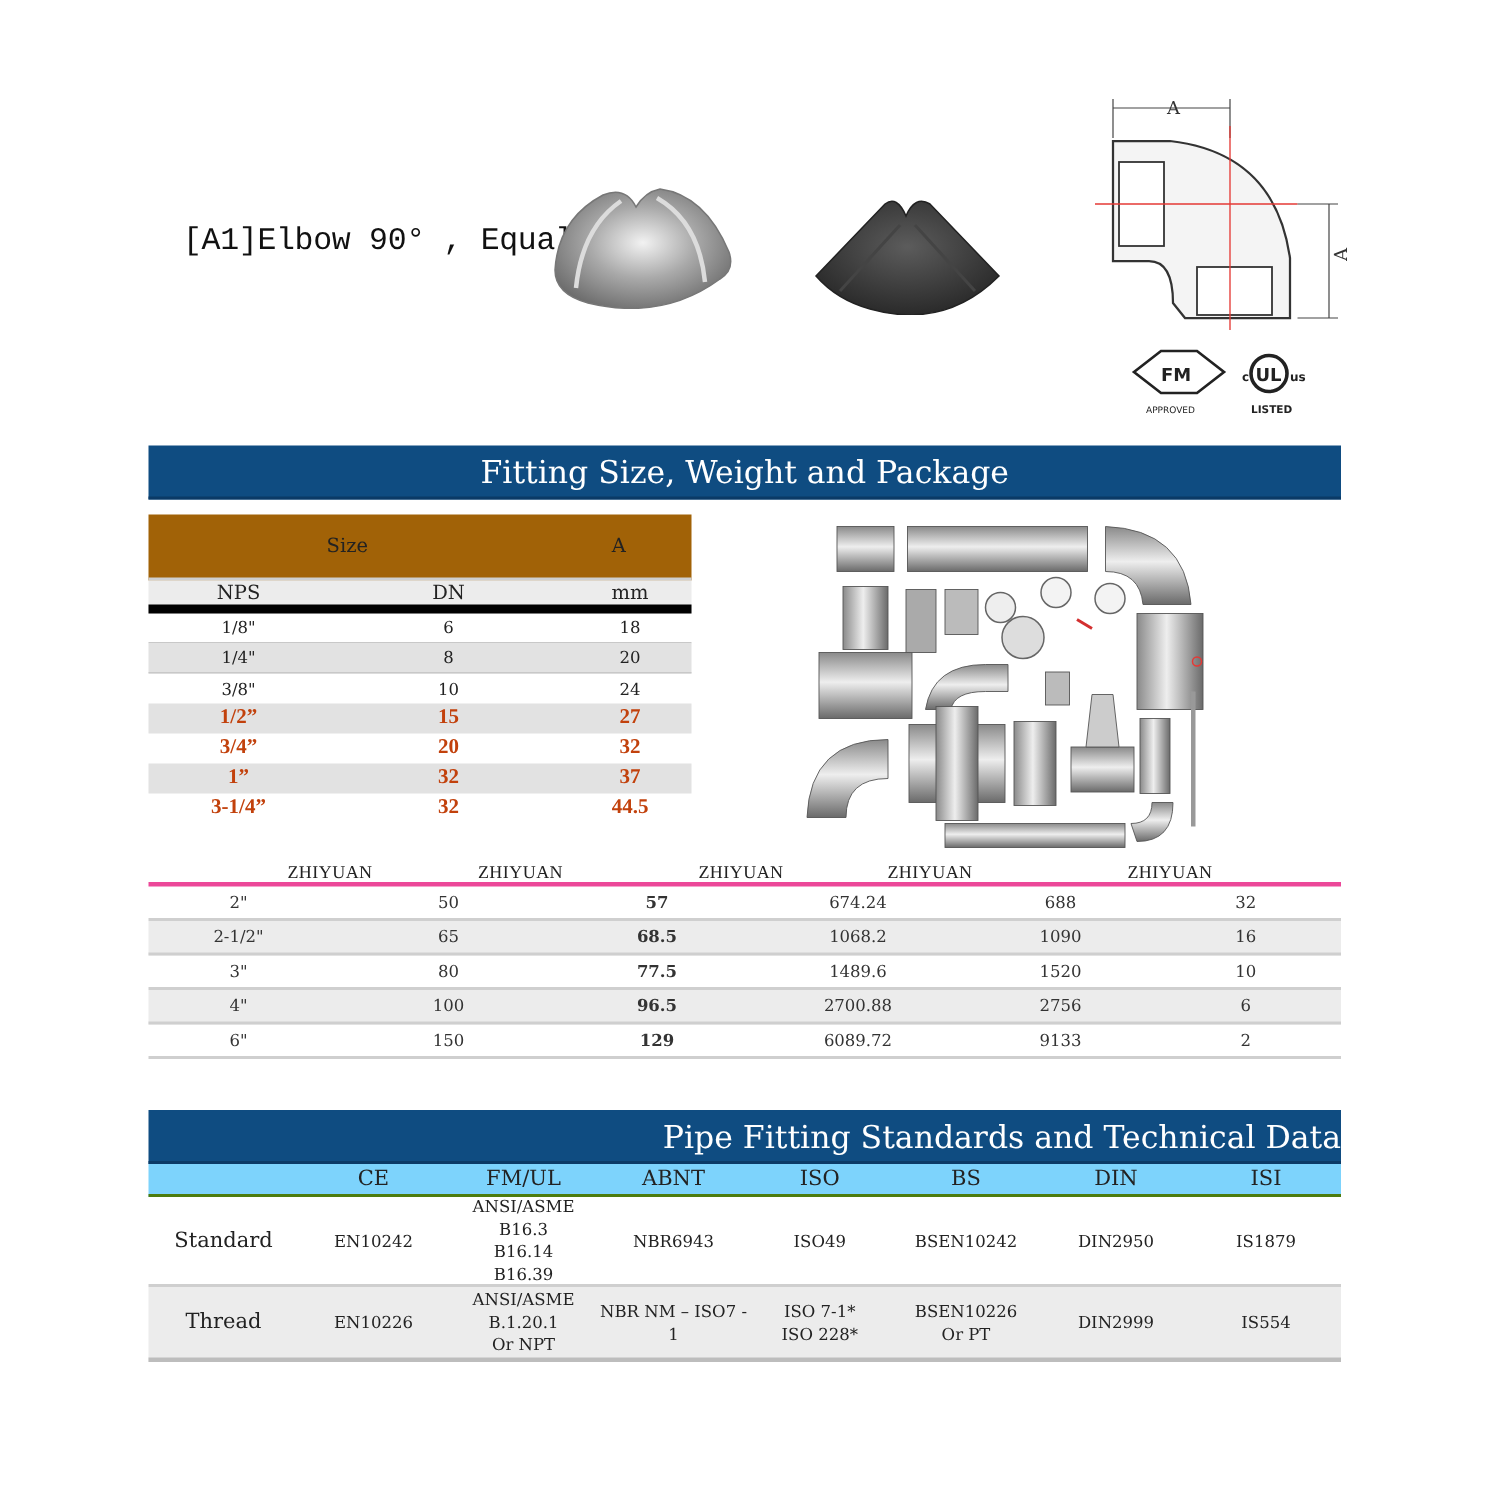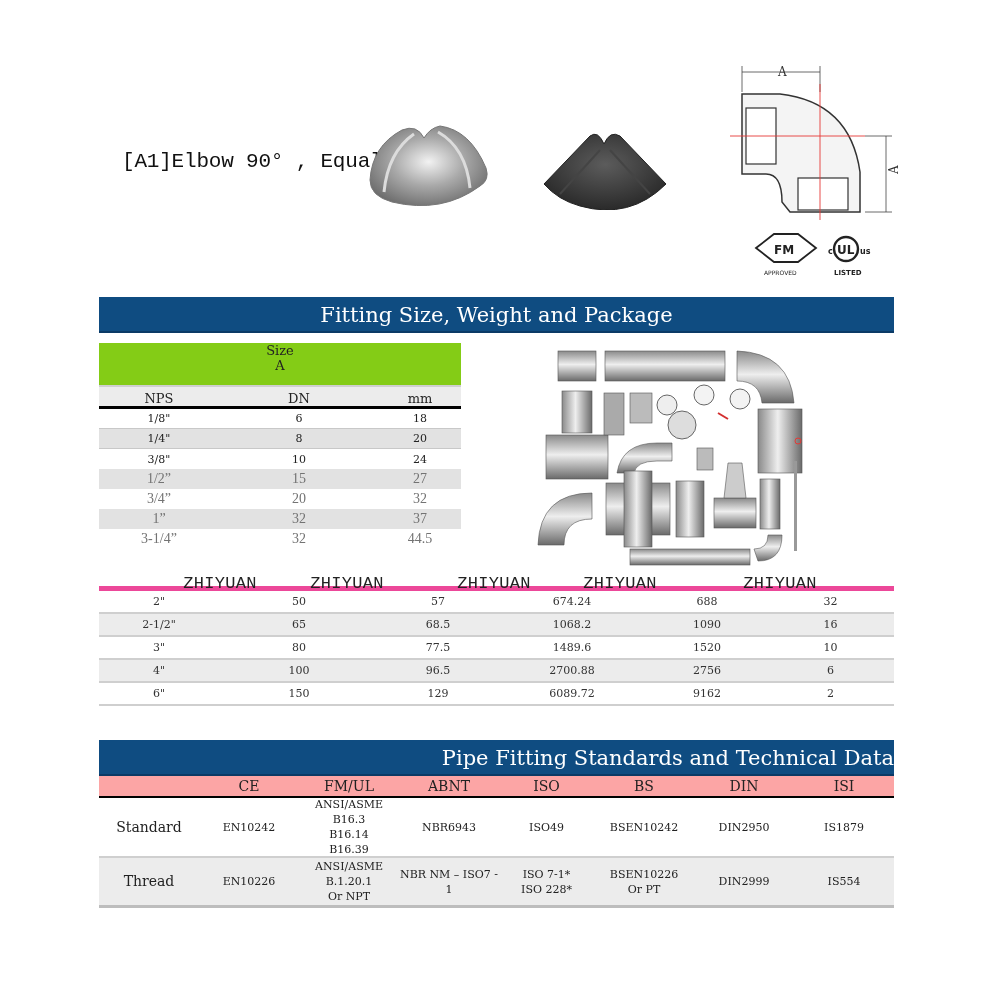--- a/index.html
+++ b/index.html
@@ -16,49 +16,49 @@
 
   .drawing { left: 720px; top: 62px; width: 190px; height: 230px; }
   .drawing svg { width: 100%; height: 100%; }
 
   
   .banner { left: 99px; width: 795px; height: 36px; background: #0f4c81; color: #fff; text-align: center; font-family: "DejaVu Serif", serif; font-size: 21px; line-height: 36px; font-weight: normal; border-bottom: 2px solid #0b3a66; }
 
   
   .t1 { left: 99px; top: 343px; width: 362px; font-family: "DejaVu Serif", serif; }
   .t1 .row { display: flex; align-items: center; height: 20px; font-size: 11px; border-bottom: 1px solid #c8c8c8; }
-  .t1 .row.size { height: 44px; background: #84cc16; font-size: 13px; border-bottom: 2px solid #cfcfcf; flex-direction: column; }
-  .t1 .row.hdr { height: 22px; background: #ececec; font-size: 13px; border-bottom: 3px solid #000000; align-items: flex-end; }
+  .t1 .row.size { height: 44px; background: #a16207; font-size: 13px; border-bottom: 2px solid #cfcfcf; }
+  .t1 .row.hdr { height: 22px; background: #ececec; font-size: 13px; border-bottom: 6px solid #000000; align-items: flex-end; }
   .t1 .row.shade { background: #e2e2e2; }
-  .t1 .row.bold { font-family: "Liberation Serif", serif; font-size: 14px; font-weight: normal; color: #737373; border-bottom: none; height: 20px; }
+  .t1 .row.bold { font-family: "Liberation Serif", serif; font-size: 14px; font-weight: bold; color: #c2410c; border-bottom: none; height: 20px; }
   .t1 .c1 { width: 120px; text-align: center; }
   .t1 .c2 { width: 160px; text-align: center; }
   .t1 .c3 { width: 82px; text-align: center; }
   .t1 .size .sz { width: 265px; text-align: center; }
   .t1 .size .a { width: 97px; text-align: center; }
 
   .pipes { left: 532px; top: 343px; width: 290px; height: 232px; }
   .pipes svg { width: 100%; height: 100%; }
 
   
-  .zrow { left: 99px; top: 573px; width: 795px; height: 18px; border-bottom: 5px solid #ec4899; font-family: Liberation Mono, monospace; font-size: 17px; }
+  .zrow { left: 99px; top: 573px; width: 795px; height: 18px; border-bottom: 3px solid #ec4899; font-family: Liberation Serif, serif; font-size: 12px; }
   .zrow span { position: absolute; top: 1px; transform: translateX(-50%); letter-spacing: 0.3px; }
 
   
   .t2 { left: 99px; top: 591px; width: 795px; }
   .t2 .row { display: flex; height: 23px; align-items: center; font-size: 11px; color: #333; border-bottom: 2px solid #cfcfcf; }
   .t2 .row.shade { background: #ececec; }
   .t2 .row span { text-align: center; }
-  .t2 .w1 { width: 120px; } .t2 .w2 { width: 160px; } .t2 .w3 { width: 118px; }
+  .t2 .w1 { width: 120px; } .t2 .w2 { width: 160px; } .t2 .w3 { width: 118px; font-weight: bold; }
   .t2 .w4 { width: 150px; } .t2 .w5 { width: 120px; } .t2 .w6 { width: 127px; }
 
   
   .t3 { left: 99px; top: 776px; width: 795px; }
   .t3 .row { display: flex; align-items: center; }
-  .t3 .hdr { height: 22px; background: #fca5a5; font-size: 14px; border-bottom: 2px solid #000000; }
+  .t3 .hdr { height: 22px; background: #7dd3fc; font-size: 14px; border-bottom: 2px solid #4d7c0f; }
   .t3 .r1 { height: 60px; font-size: 11px; border-bottom: 2px solid #cfcfcf; }
   .t3 .r2 { height: 50px; font-size: 11px; background: #ececec; border-bottom: 3px solid #bdbdbd; }
   .t3 .row > div { text-align: center; line-height: 15px; }
   .t3 .lab { font-size: 14px; }
   .t3 .k0 { width: 100px; } .t3 .k1 { width: 100px; } .t3 .k2 { width: 100px; }
   .t3 .k3 { width: 100px; } .t3 .k4 { width: 95px; } .t3 .k5 { width: 100px; }
   .t3 .k6 { width: 100px; } .t3 .k7 { width: 100px; }
 </style>
 </head>
 <body>
@@ -262,21 +262,21 @@
     <span class="w3">96.5</span>
     <span class="w4">2700.88</span>
     <span class="w5">2756</span>
     <span class="w6">6</span>
   </div>
   <div class="row">
     <span class="w1">6"</span>
     <span class="w2">150</span>
     <span class="w3">129</span>
     <span class="w4">6089.72</span>
-    <span class="w5">9162</span>
+    <span class="w5">9133</span>
     <span class="w6">2</span>
   </div>
 </div>
 
 <div class="abs banner" style="top:740px;text-align:right;">Pipe Fitting Standards and Technical Data</div>
 
 <div class="abs t3">
   <div class="row hdr">
     <div class="k0"></div>
     <div class="k1">CE</div>

